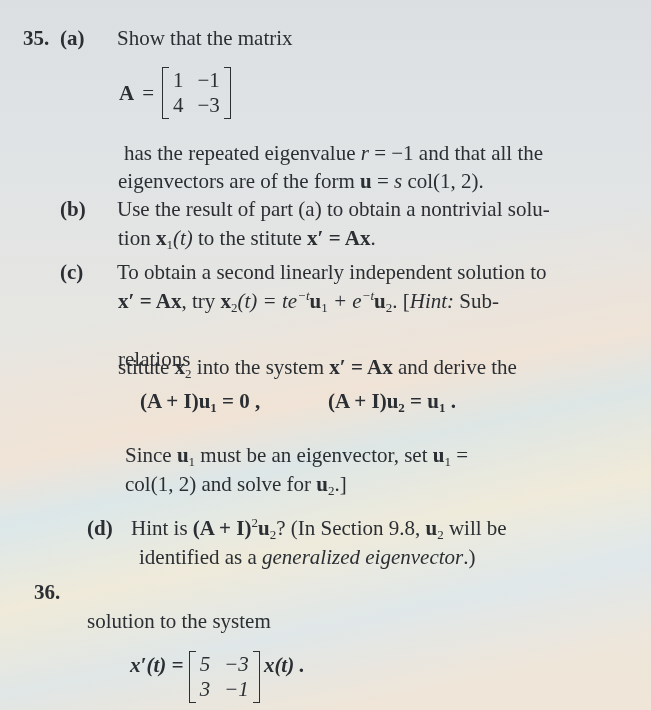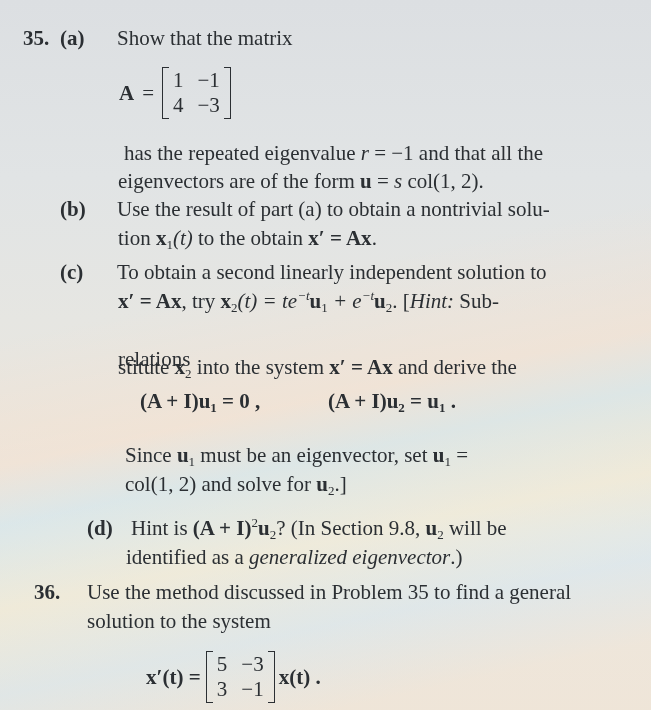--- a/index.html
+++ b/index.html
@@ -51,21 +51,21 @@
   <div class="abs" style="left:124px;top:139px;">
     <span>has the repeated eigenvalue </span><span class="i">r</span><span> = −1 and that all the</span>
   </div>
   <div class="abs" style="left:118px;top:167px;">
     <span>eigenvectors are of the form </span><span class="bv">u</span><span> = </span><span class="i">s</span><span> col(1, 2).</span>
   </div>
 
   <div class="abs b" style="left:60px;top:195px;">(b)</div>
   <div class="abs" style="left:117px;top:195px;">Use the result of part (a) to obtain a nontrivial solu-</div>
   <div class="abs" style="left:118px;top:224px;">
-    <span>tion </span><span class="bv">x</span><sub>1</sub><span class="i">(t)</span><span> to the obtain </span><span class="b">x′ = Ax</span><span>.</span>
+    <span>tion </span><span class="bv">x</span><sub>1</sub><span class="i">(t)</span><span> to the stitute </span><span class="b">x′ = Ax</span><span>.</span>
   </div>
 
   <div class="abs b" style="left:60px;top:258px;">(c)</div>
   <div class="abs" style="left:117px;top:258px;">To obtain a second linearly independent solution to</div>
   <div class="abs" style="left:118px;top:287px;">
     <span class="b">x′ = Ax</span><span>, try </span><span class="bv">x</span><sub>2</sub><span class="i">(t) = te</span><sup class="i">−t</sup><span class="bv">u</span><sub>1</sub><span class="i"> + e</span><sup class="i">−t</sup><span class="bv">u</span><sub>2</sub><span>. [</span><span class="i">Hint:</span><span> Sub-</span>
   </div>
   <div class="abs" style="left:118px;top:316px;margin-top:37px;">
     <span>stitute </span><span class="bv">x</span><sub>2</sub><span> into the system </span><span class="b">x′ = Ax</span><span> and derive the</span>
   </div>
@@ -82,29 +82,28 @@
     <span>Since </span><span class="bv">u</span><sub>1</sub><span> must be an eigenvector, set </span><span class="bv">u</span><sub>1</sub><span> =</span>
   </div>
   <div class="abs" style="left:125px;top:470px;">
     <span>col(1, 2) and solve for </span><span class="bv">u</span><sub>2</sub><span>.]</span>
   </div>
 
   <div class="abs b" style="left:87px;top:514px;">(d)</div>
   <div class="abs" style="left:131px;top:514px;">
     <span>Hint is </span><span class="b">(A + I)</span><sup>2</sup><span class="bv">u</span><sub>2</sub><span>? (In Section 9.8, </span><span class="bv">u</span><sub>2</sub><span> will be</span>
   </div>
-  <div class="abs" style="left:126px;top:543px;">
+  <div class="abs" style="left:139px;top:543px;">
     <span>identified as a </span><span class="i">generalized eigenvector</span><span>.)</span>
   </div>
 
   <div class="abs b" style="left:34px;top:578px;">36.</div>
-  <div class="abs" style="left:87px;top:578px;">Use the method discussed in Problem 35 to find a general</div>
   <div class="abs" style="left:87px;top:607px;">solution to the system</div>
 
-  <div class="abs" style="left:146px;top:651px;display:flex;align-items:center;">
+  <div class="abs" style="left:130px;top:651px;display:flex;font-style:italic;">
     <span class="b" style="white-space:pre;">x′(t) = </span>
     <span class="matrix">
       <span class="bracket bl"></span>
       <span class="mgrid">
         <span>5</span>
         <span>−3</span>
         <span>3</span>
         <span>−1</span>
       </span>
       <span class="bracket br"></span>

